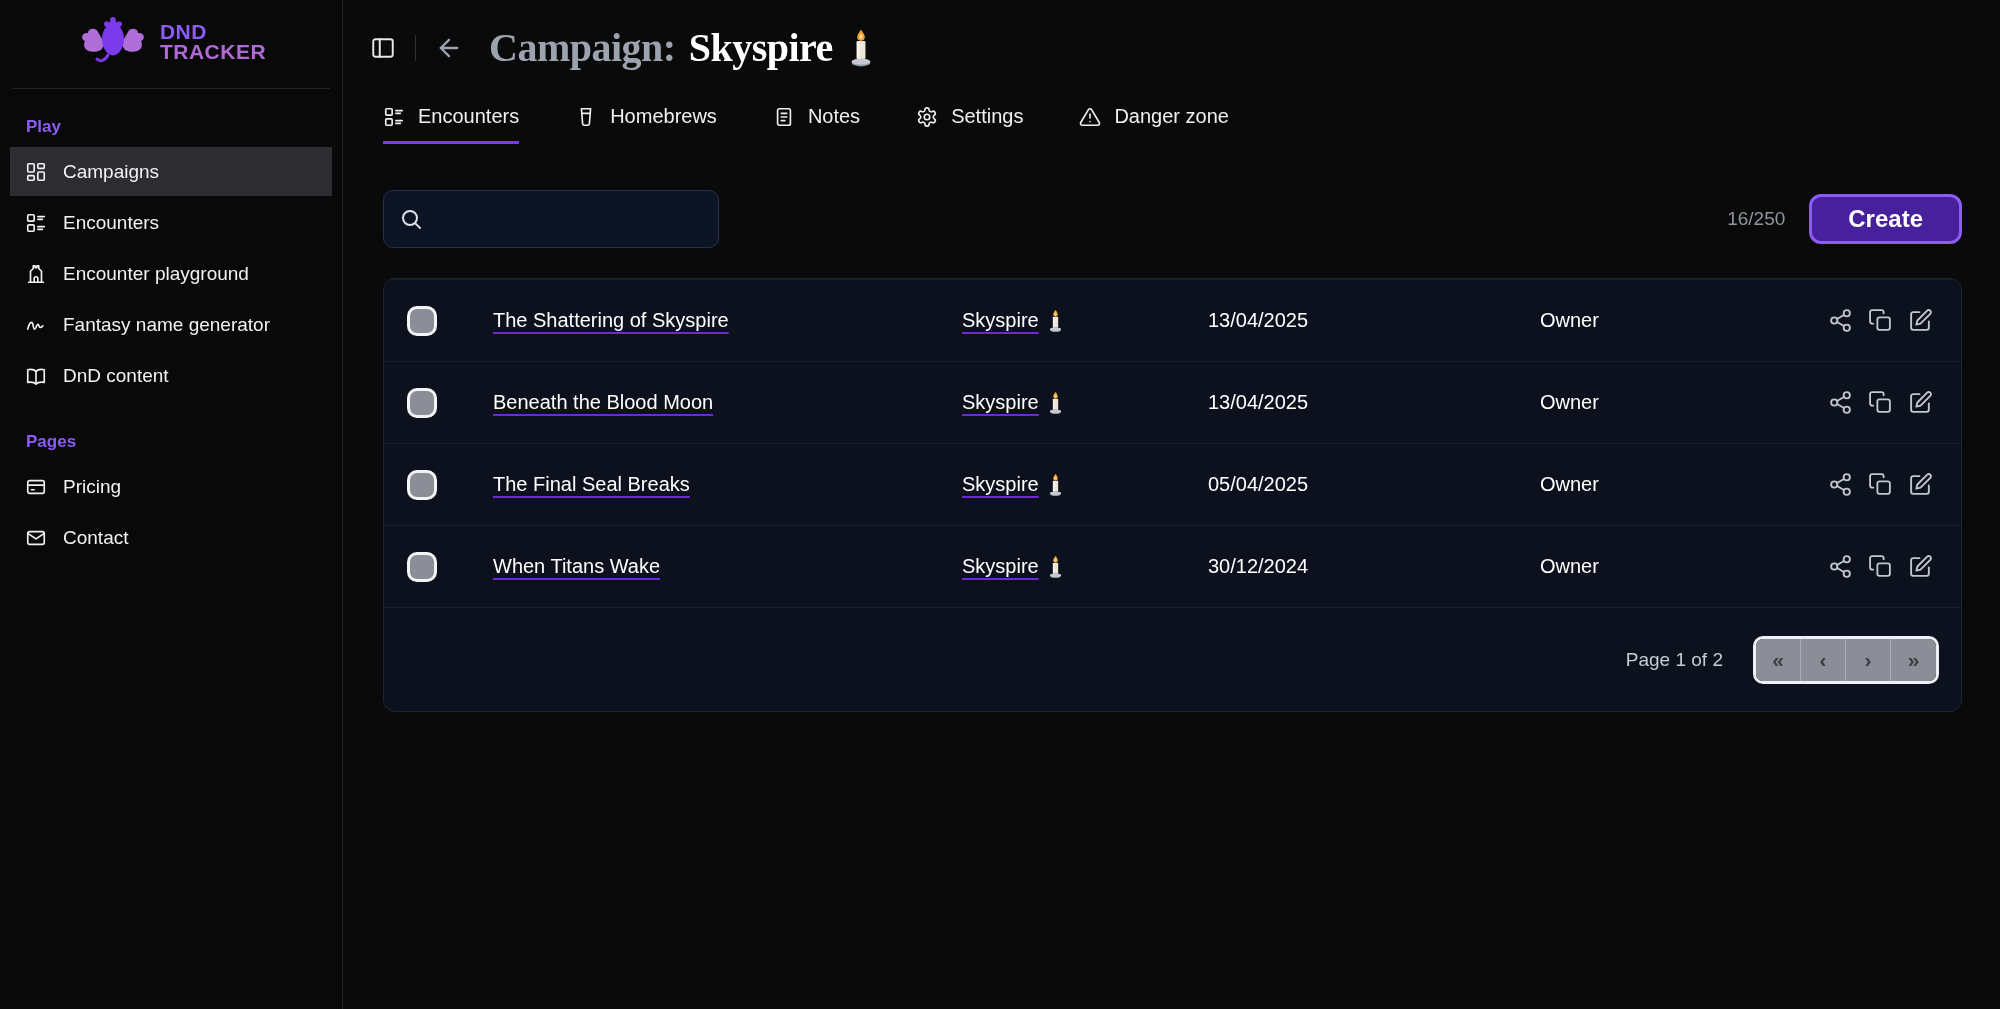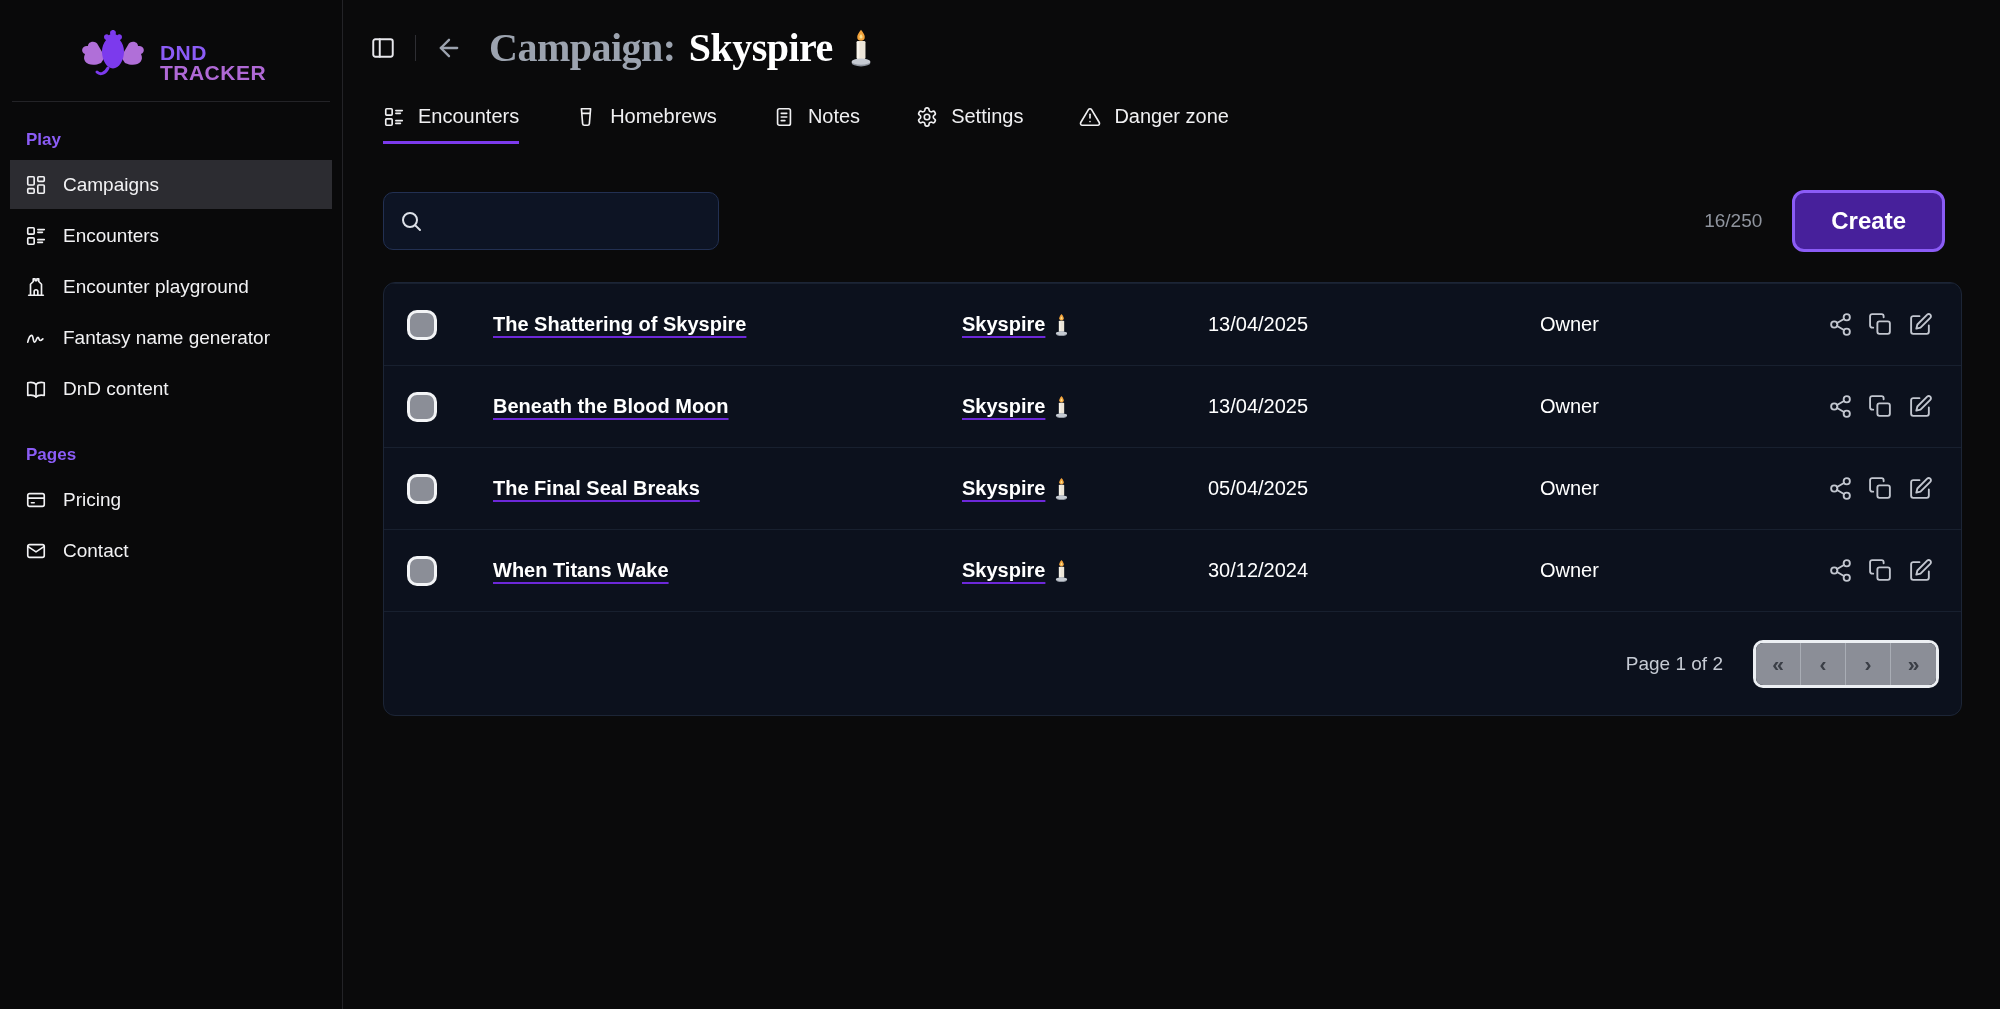--- a/index.html
+++ b/index.html
@@ -3,21 +3,21 @@
 <meta charset="utf-8">
 <style>
   * { box-sizing: border-box; margin: 0; padding: 0; }
   html,body { background:#0a0a0b; }
   body { font-family:"Liberation Sans", sans-serif; color:#fff; }
   .page { position:relative; width:2000px; height:1009px; background:#0a0a0b; overflow:hidden; }
   .sr-only { position:absolute; width:1px; height:1px; overflow:hidden; clip:rect(0 0 0 0); white-space:nowrap; }
 
   
   .sidebar { position:absolute; left:0; top:0; bottom:0; width:343px; background:#09090a; border-right:1px solid #232327; }
-  .logo { display:flex; align-items:flex-end; justify-content:center; gap:10px; padding:14px 0 14px;margin-top:13px; }
+  .logo { display:flex; align-items:center; justify-content:center; gap:10px; padding:14px 0 14px; }
   .brand-text { font-weight:900; font-size:21px; line-height:0.95; letter-spacing:0.5px; }
   .brand-line1 { color:#8b5cf6; }
   .brand-line2 { color:#b069d6; }
   .logo-divider { margin:4px 12px 0; border-top:1px solid #232327; }
   .section-label { margin:28px 0 10px 26px; font-size:17px; font-weight:700; color:#8b5cf6; }
   .section-label.second { margin-top:32px; }
   .nav-item { margin:2px 10px; height:49px; display:flex; align-items:center; gap:16px; padding:0 15px; border-radius:0; color:#f2f2f4; font-size:19px; cursor:pointer; }
   .nav-item.active { background:#2c2c31; }
   .nav-item svg { width:22px; height:22px; flex:none; }
 
@@ -32,37 +32,37 @@
   .page-title { font-size:40px; font-weight:800; letter-spacing:-0.5px; display:flex; align-items:center; gap:13px; }
   .title-prefix { color:#9ca3af; }
   .title-name { color:#ffffff; }
   .candle-lg { width:30px; height:40px; }
 
   .tabs { display:flex; gap:56px; margin:34px 0 0 40px; }
   .tab { display:flex; align-items:center; gap:13px; font-size:20px; color:#f0f0f2; padding-bottom:13px; border-bottom:3px solid transparent; cursor:pointer; }
   .tab svg { width:22px; height:22px; }
   .tab.active { border-bottom-color:#7c3aed; }
 
-  .toolbar { display:flex; align-items:center; margin:46px 55px 0 40px;gap:6px; }
+  .toolbar { display:flex; align-items:center; margin:46px 38px 0 40px; }
   .search-box { width:336px; height:58px; background:#0d1424; border:1px solid #223052; border-radius:10px; display:flex; align-items:center; padding:0 15px; gap:10px; }
   .search-box svg { width:24px; height:24px; color:#dde1e8; flex:none; }
   .search-box input { flex:1; background:transparent; border:none; outline:none; color:#fff; font-size:19px; font-family:inherit; }
   .toolbar-spacer { flex:1; }
   .count { color:#8f949e; font-size:19px; margin-right:24px; }
-  .create-btn { height:62px; padding:0 36px; background:#47209b; border:3px solid #8b5cf6; border-radius:12px; color:#fff; font-size:24px; font-weight:700; font-family:inherit; cursor:pointer; }
+  .create-btn { height:50px; padding:0 36px; background:#47209b; border:3px solid #8b5cf6; border-radius:12px; color:#fff; font-size:24px; font-weight:700; font-family:inherit; cursor:pointer; }
 
   
   .panel { margin:30px 38px 0 40px; background:#0c111d; border:1px solid #1c2536; border-radius:12px; overflow:hidden; }
   .t-row { display:grid; grid-template-columns:86px 469px 246px 332px 1fr 140px; align-items:center; padding-left:23px; padding-right:28px; }
   .t-head { height:47px; color:#9aa3af; font-size:19px; }
   .t-body-row { height:82px; border-top:1px solid #18202f; font-size:20px; }
   .checkbox { width:30px; height:30px; border-radius:10px; border:3px solid #f3f4f6; background:#8b8e97; cursor:pointer; }
   .sort-chip { display:inline-flex; align-items:center; gap:10px; background:#2f3237; border-radius:8px; padding:8px 14px; color:#fff; font-weight:600; cursor:pointer; margin-left:-14px; }
   .sort-chip svg { width:19px; height:19px; }
-  .cell-link { color:#fff; text-decoration:underline; text-decoration-color:#6d28d9; text-decoration-thickness:2px; text-underline-offset:5px; cursor:pointer; display:inline-flex; align-items:center; gap:8px;font-weight:bold; }
+  .cell-link { color:#fff; text-decoration:underline; text-decoration-color:#6d28d9; text-decoration-thickness:2px; text-underline-offset:5px; cursor:pointer; display:inline-flex; align-items:center; gap:8px; }
   .candle-sm { width:17px; height:24px; }
   .row-actions { display:flex; justify-content:flex-end; gap:15px; color:#c2c6cf; }
   .row-actions .icon-btn { color:#c2c6cf; }
   .row-actions svg { width:25px; height:25px; }
 
   .t-footer { height:104px; border-top:1px solid #18202f; display:flex; align-items:center; justify-content:flex-end; gap:30px; padding-right:22px; }
   .page-label { color:#c6cbd4; font-size:19px; }
   .pager { display:flex; border:3px solid #eceff3; border-radius:10px; overflow:hidden; }
   .pager button { width:45px; height:42px; background:#8b8e97; border:none; border-right:1px solid #a9adb5; color:#3a3e46; font-size:21px; font-weight:700; cursor:pointer; font-family:inherit; display:flex; align-items:center; justify-content:center; }
   .pager button:last-child { border-right:none; }

